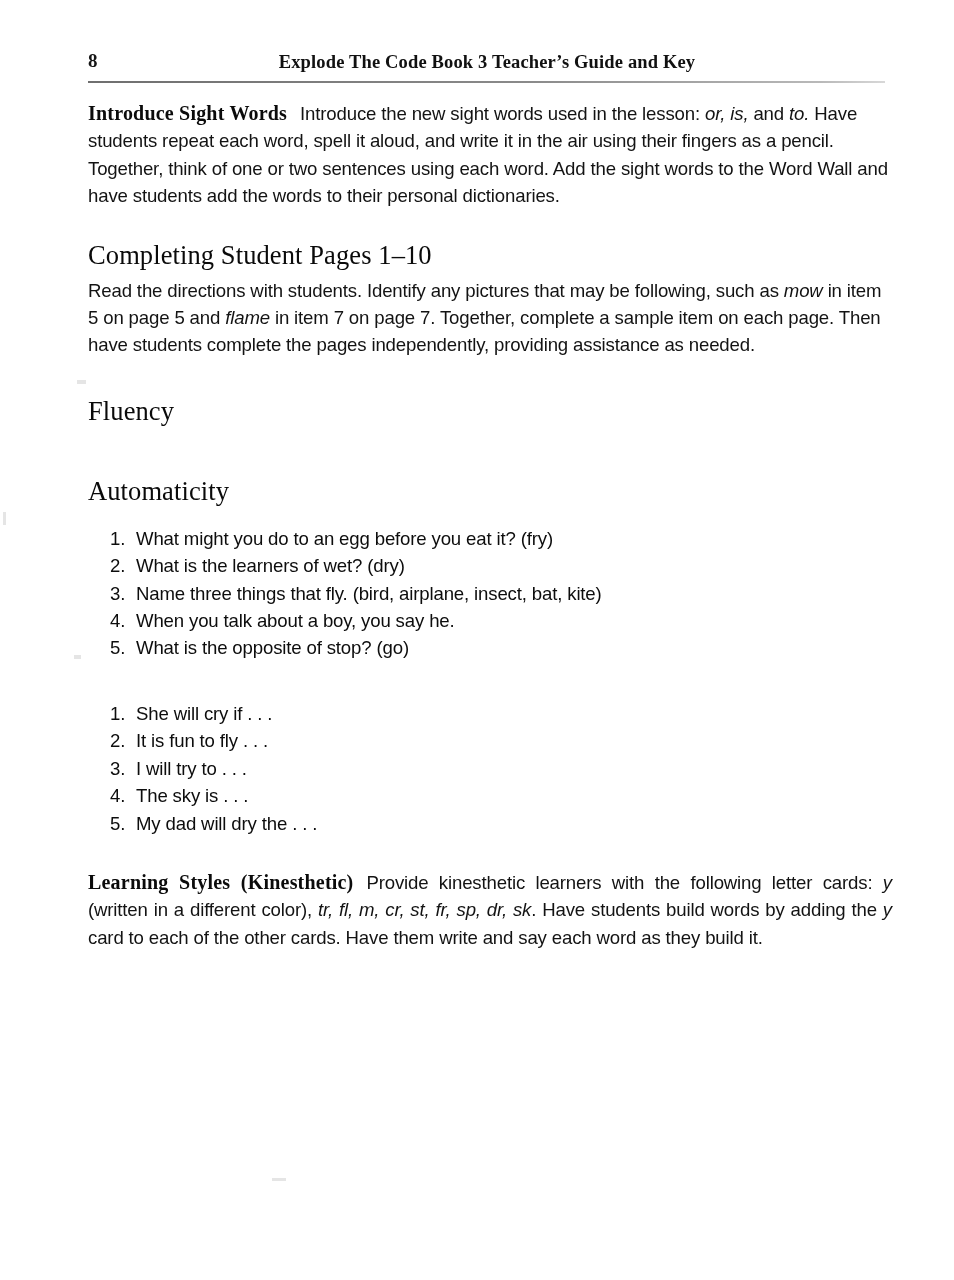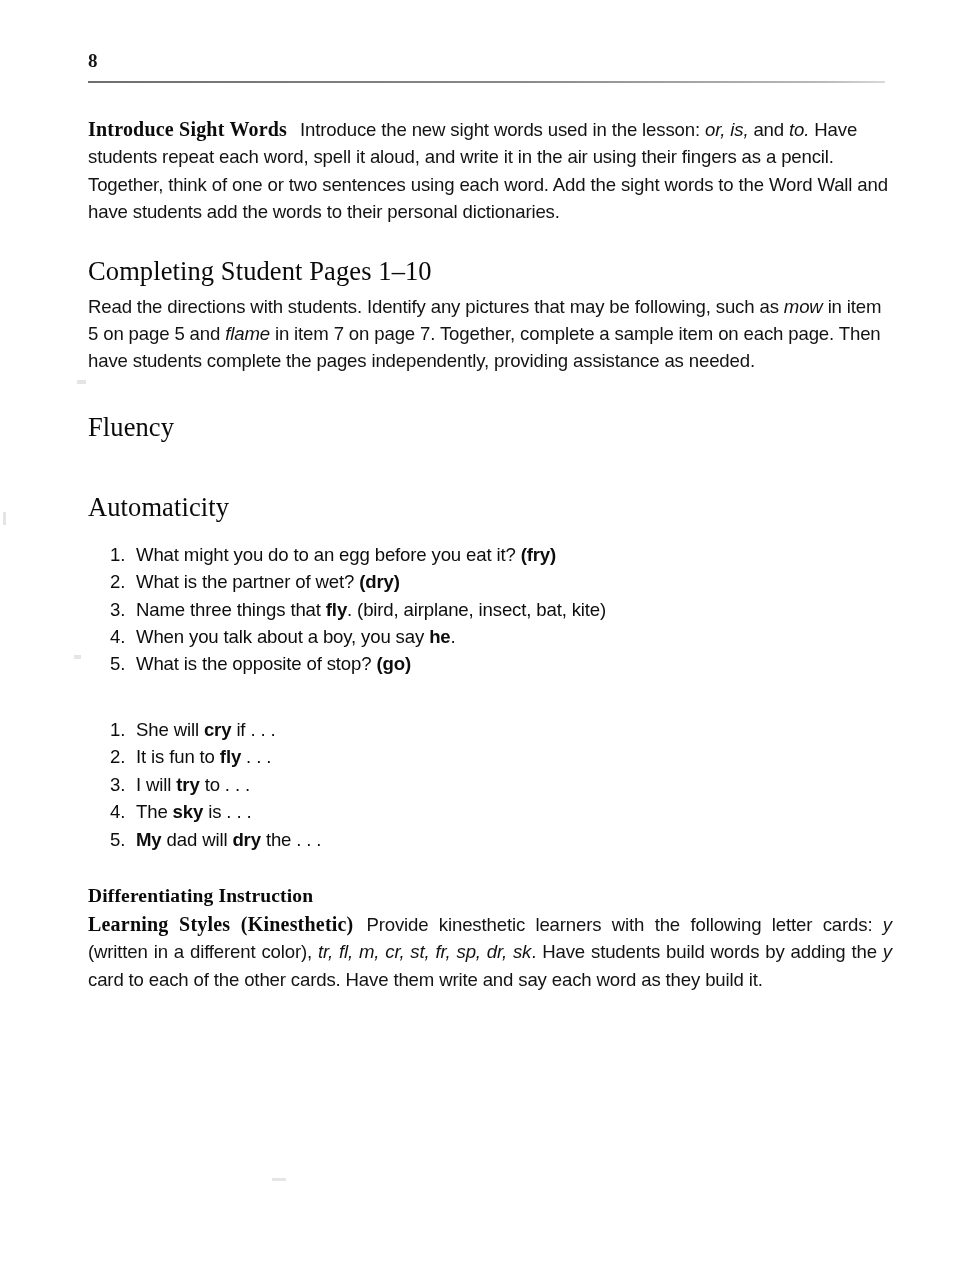--- a/index.html
+++ b/index.html
@@ -62,21 +62,20 @@
     height: 2px;
     background: linear-gradient(to right, #6f6f6f 0%, #8a8a8a 55%, #b9b9b9 92%, #d8d8d8 100%);
   }
 
   
   .content {
     position: absolute;
     left: 88px;
     top: 100px;
     width: 804px;
-    margin-top: 16px;
   }
 
   .para {
     font-size: 18.6px;
     line-height: 27.4px;
     letter-spacing: -0.15px;
     margin: 0;
     text-align: left;
     color: #131313;
   }
@@ -104,21 +103,21 @@
     font-family: "Liberation Serif", serif;
     font-weight: bold;
     font-size: 19.5px;
     letter-spacing: 0.15px;
     color: #0a0a0a;
     margin: 0;
     line-height: 26px;
   }
 
   em { font-style: italic; }
-  b  { font-weight: bold; }
+  b  { font-weight: normal; }
   .sp-after-p1  { height: 29px; }
   .sp-h1-body   { height: 6px; }
   .sp-sec       { height: 36px; }
   .sp-fluency   { height: 5px; }
   .sp-comp      { height: 43px; }
   .sp-comp-body { height: 4px; }
   .sp-list      { height: 14px; }
   .sp-writing   { height: 26px; }
   .sp-wlist     { height: 12px; }
   .sp-diff      { height: 30px; }
@@ -162,20 +161,21 @@
 
 <div class="page">
 
   <div class="speck" style="left:3px; top:512px; width:3px; height:13px;"></div>
   <div class="speck" style="left:77px; top:380px; width:9px; height:4px;"></div>
   <div class="speck" style="left:74px; top:655px; width:7px; height:4px;"></div>
   <div class="speck" style="left:272px; top:1178px; width:14px; height:3px;"></div>
 
   <div class="header">
     <div class="folio">8</div>
+    <div class="running-title">Explode The Code Book 3 Teacher’s Guide and Key</div>
   </div>
   <div class="header-rule"></div>
 
   <div class="content">
 
     <p class="para"><span class="runin">Introduce Sight Words</span><span class="gap"></span><span>Introduce the new sight words used in the lesson: </span><em>or,</em> <em>is,</em><span> and </span><em>to.</em><span> Have students repeat each word, spell it aloud, and write it in the air using their fingers as a pencil. Together, think of one or two sentences using each word. Add the sight words to the Word Wall and have students add the words to their personal dictionaries.</span></p>
 
     <div class="sp-after-p1"></div>
 
     <h2 class="h1">Completing Student Pages 1–10</h2>
@@ -189,39 +189,38 @@
 
     <div class="sp-comp"></div>
 
     <h2 class="h1">Automaticity</h2>
     <div class="sp-comp-body"></div>
 
     <div class="sp-list"></div>
 
     <ol class="numlist indent">
       <li><span class="num">1.</span><span>What might you do to an egg before you eat it? </span><b>(fry)</b><span></span></li>
-      <li><span class="num">2.</span><span>What is the partner of wet? </span><b>(dry)</b><span></span></li>
+      <li><span class="num">2.</span><span>What is the learners of wet? </span><b>(dry)</b><span></span></li>
       <li><span class="num">3.</span><span>Name three things that </span><b>fly</b><span>. (bird, airplane, insect, bat, kite)</span></li>
       <li><span class="num">4.</span><span>When you talk about a boy, you say </span><b>he</b><span>.</span></li>
       <li><span class="num">5.</span><span>What is the opposite of stop? </span><b>(go)</b><span></span></li>
     </ol>
 
     <div class="sp-writing"></div>
 
 
     <div class="sp-wlist"></div>
 
     <ol class="numlist indent">
       <li><span class="num">1.</span><span>She will </span><b>cry</b><span> if . . .</span></li>
       <li><span class="num">2.</span><span>It is fun to </span><b>fly</b><span> . . .</span></li>
       <li><span class="num">3.</span><span>I will </span><b>try</b><span> to . . .</span></li>
       <li><span class="num">4.</span><span>The </span><b>sky</b><span> is . . .</span></li>
       <li><span class="num">5.</span><b>My</b><span> dad will </span><b>dry</b><span> the . . .</span></li>
     </ol>
 
     <div class="sp-diff"></div>
 
-    <h3 class="h2">Differentiating Instruction</h3>
     <div class="sp-diff-body"></div>
     <p class="para justified"><span class="runin">Learning Styles (Kinesthetic)</span><span class="gap"></span><span>Provide kinesthetic learners with the following letter cards: </span><em>y</em><span> (written in a different color), </span><em>tr, fl, m, cr, st, fr, sp, dr, sk</em><span>. Have students build words by adding the </span><em>y</em><span> card to each of the other cards. Have them write and say each word as they build it.</span></p>
 
   </div>
 </div>
 
 </body></html>

